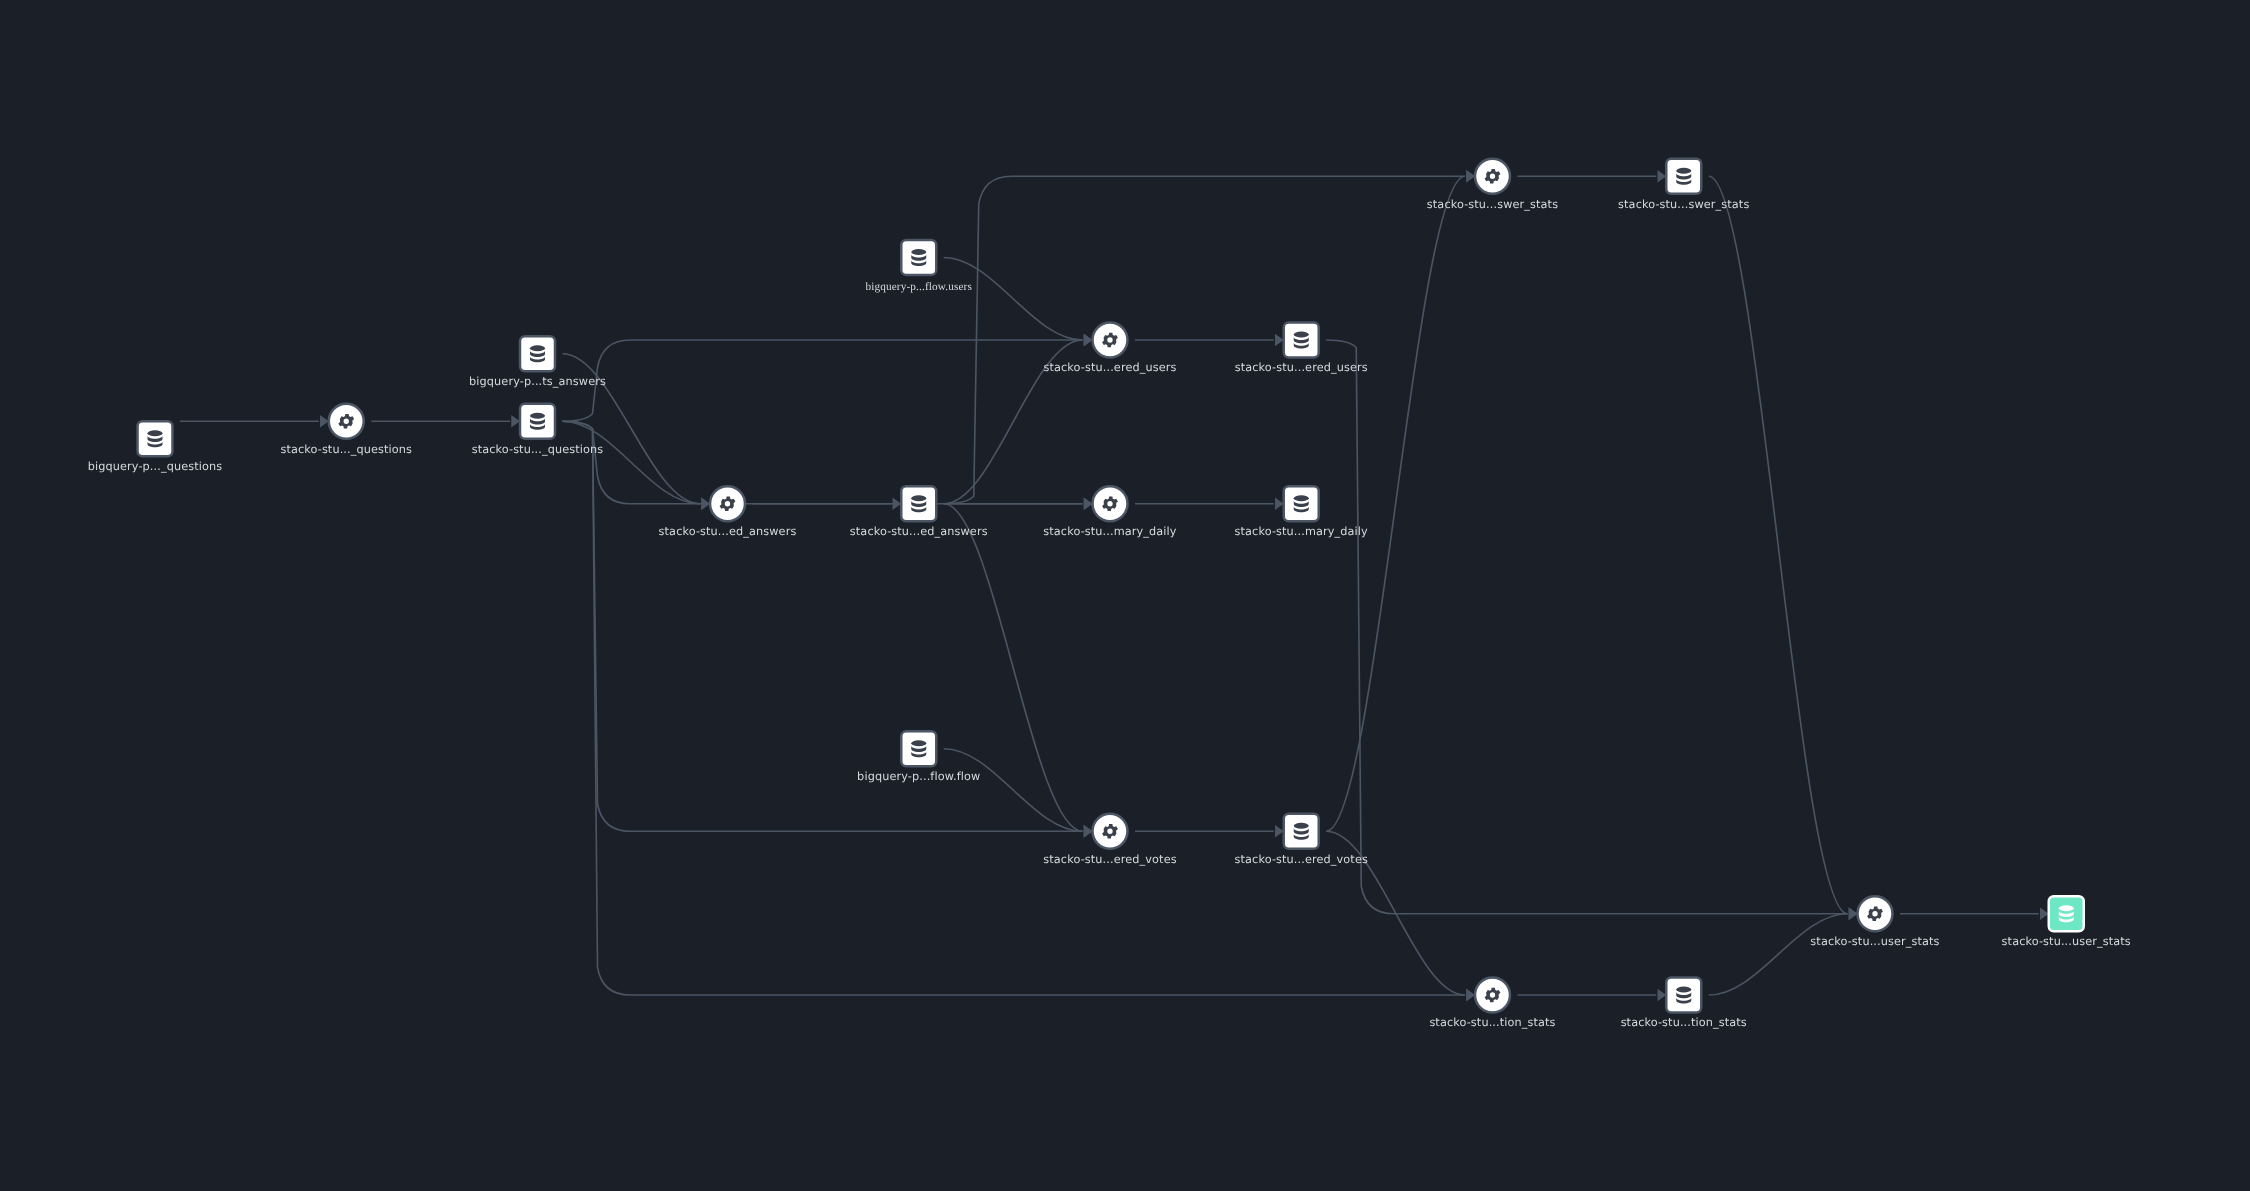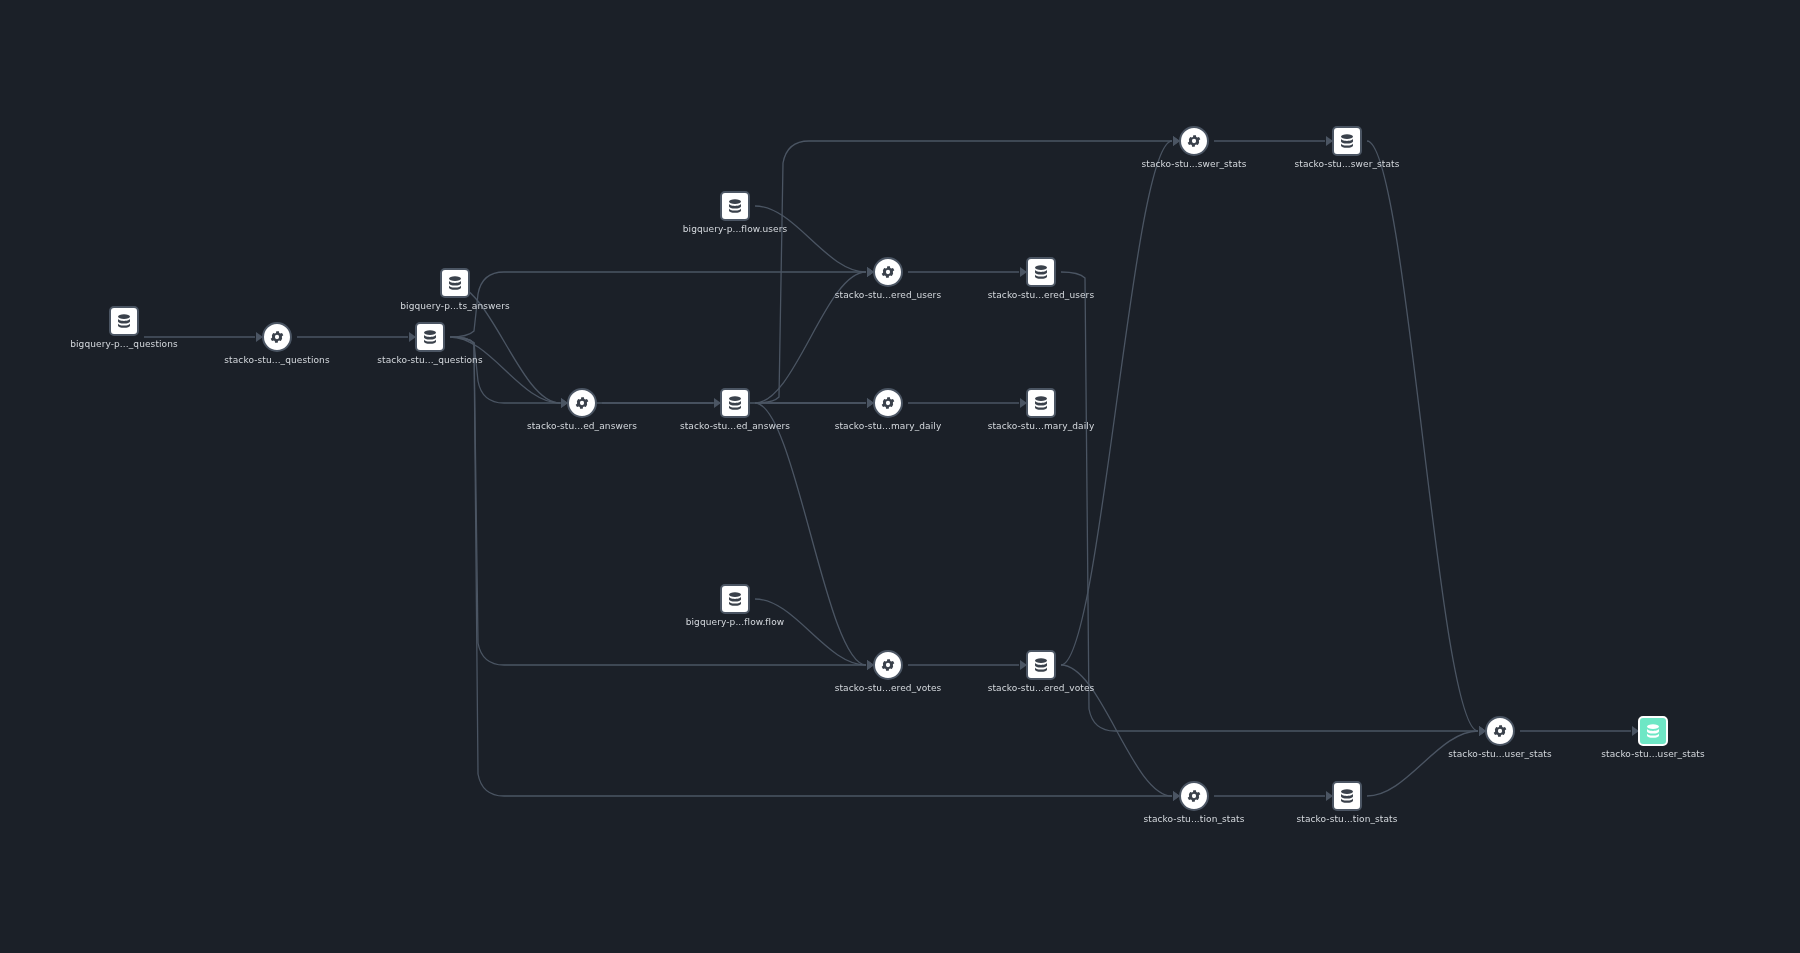--- a/index.html
+++ b/index.html
@@ -110,59 +110,59 @@
       <path d="M1367,141 C1407,141 1438,731 1478,731" fill="none" stroke="#4b5563" stroke-width="1.3"></path>
       <path d="M1479,726 L1486,731 L1479,736 Z" fill="#4b5563"></path>
       <path d="M1214,796 L1325,796" fill="none" stroke="#4b5563" stroke-width="1.3"></path>
       <path d="M1326,791 L1333,796 L1326,801 Z" fill="#4b5563"></path>
       <path d="M1367,796 C1407,796 1438,731 1478,731" fill="none" stroke="#4b5563" stroke-width="1.3"></path>
       <path d="M1479,726 L1486,731 L1479,736 Z" fill="#4b5563"></path>
       <path d="M1520,731 L1631,731" fill="none" stroke="#4b5563" stroke-width="1.3"></path>
       <path d="M1632,726 L1639,731 L1632,736 Z" fill="#4b5563"></path>
     </svg>
   <div id="nodes">
-      <div class="node" style="left: 124px; top: 306px;">
+      <div class="node" style="left: 124px; top: 336px;">
         <div class="node-icon dataset">
           <svg width="16" height="16" viewBox="0 0 16 16">
             <ellipse cx="8" cy="3.6" rx="6" ry="2.4" fill="#3a414b"></ellipse>
             <path d="M2 5.6 v2.6 c0 1.3 2.7 2.4 6 2.4 s6-1.1 6-2.4 V5.6 c0 1.3-2.7 2.4-6 2.4 S2 6.9 2 5.6z" fill="#3a414b"></path>
             <path d="M2 10.2 v2.2 c0 1.3 2.7 2.4 6 2.4 s6-1.1 6-2.4 v-2.2 c0 1.3-2.7 2.4-6 2.4 S2 11.5 2 10.2z" fill="#3a414b"></path>
           </svg>
         </div>
         <div class="node-label">bigquery-p..._questions</div>
       </div>
       <div class="node" style="left: 277px; top: 322px;">
         <div class="node-icon job">
           <svg width="16" height="16" viewBox="0 0 24 24">
             <path fill="#3a414b" d="M19.4 13a7.5 7.5 0 0 0 0-2l2.1-1.6-2-3.5-2.5 1a7.6 7.6 0 0 0-1.7-1l-.4-2.7h-4l-.4 2.7a7.6 7.6 0 0 0-1.7 1l-2.5-1-2 3.5L4.6 11a7.5 7.5 0 0 0 0 2l-2.1 1.6 2 3.5 2.5-1a7.6 7.6 0 0 0 1.7 1l.4 2.7h4l.4-2.7a7.6 7.6 0 0 0 1.7-1l2.5 1 2-3.5zM12 15.2A3.2 3.2 0 1 1 12 8.8a3.2 3.2 0 0 1 0 6.4z"></path>
           </svg>
         </div>
         <div class="node-label">stacko-stu..._questions</div>
       </div>
-      <div class="node" style="left: 455px; top: 268px;">
+      <div class="node" style="left: 430px; top: 268px;">
         <div class="node-icon dataset">
           <svg width="16" height="16" viewBox="0 0 16 16">
             <ellipse cx="8" cy="3.6" rx="6" ry="2.4" fill="#3a414b"></ellipse>
             <path d="M2 5.6 v2.6 c0 1.3 2.7 2.4 6 2.4 s6-1.1 6-2.4 V5.6 c0 1.3-2.7 2.4-6 2.4 S2 6.9 2 5.6z" fill="#3a414b"></path>
             <path d="M2 10.2 v2.2 c0 1.3 2.7 2.4 6 2.4 s6-1.1 6-2.4 v-2.2 c0 1.3-2.7 2.4-6 2.4 S2 11.5 2 10.2z" fill="#3a414b"></path>
           </svg>
         </div>
         <div class="node-label">bigquery-p...ts_answers</div>
       </div>
       <div class="node" style="left: 430px; top: 322px;">
         <div class="node-icon dataset">
           <svg width="16" height="16" viewBox="0 0 16 16">
             <ellipse cx="8" cy="3.6" rx="6" ry="2.4" fill="#3a414b"></ellipse>
             <path d="M2 5.6 v2.6 c0 1.3 2.7 2.4 6 2.4 s6-1.1 6-2.4 V5.6 c0 1.3-2.7 2.4-6 2.4 S2 6.9 2 5.6z" fill="#3a414b"></path>
             <path d="M2 10.2 v2.2 c0 1.3 2.7 2.4 6 2.4 s6-1.1 6-2.4 v-2.2 c0 1.3-2.7 2.4-6 2.4 S2 11.5 2 10.2z" fill="#3a414b"></path>
           </svg>
         </div>
         <div class="node-label">stacko-stu..._questions</div>
       </div>
-      <div class="node" style="left: 735px; top: 191px;">
+      <div class="node" style="left: 735px; top: 191px; font-family: Liberation Serif, serif;">
         <div class="node-icon dataset">
           <svg width="16" height="16" viewBox="0 0 16 16">
             <ellipse cx="8" cy="3.6" rx="6" ry="2.4" fill="#3a414b"></ellipse>
             <path d="M2 5.6 v2.6 c0 1.3 2.7 2.4 6 2.4 s6-1.1 6-2.4 V5.6 c0 1.3-2.7 2.4-6 2.4 S2 6.9 2 5.6z" fill="#3a414b"></path>
             <path d="M2 10.2 v2.2 c0 1.3 2.7 2.4 6 2.4 s6-1.1 6-2.4 v-2.2 c0 1.3-2.7 2.4-6 2.4 S2 11.5 2 10.2z" fill="#3a414b"></path>
           </svg>
         </div>
         <div class="node-label">bigquery-p...flow.users</div>
       </div>
       <div class="node" style="left: 582px; top: 388px;">

